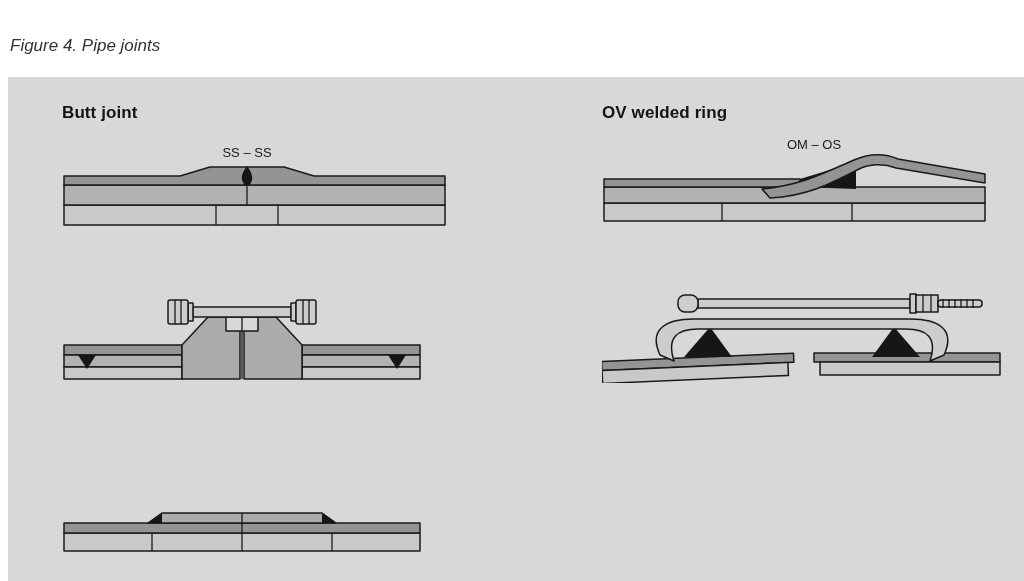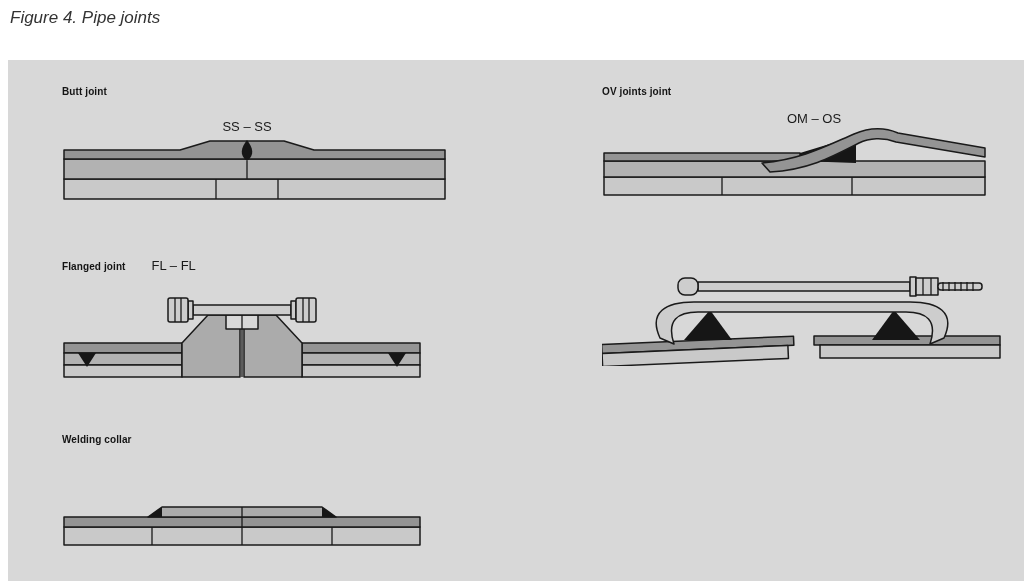--- a/index.html
+++ b/index.html
@@ -5,37 +5,38 @@
   * { box-sizing: border-box; margin: 0; padding: 0; }
   html, body { width: 1024px; height: 581px; }
   body {
     background: #ffffff;
     font-family: "Liberation Sans", sans-serif;
     color: #1a1a1a;
     overflow: hidden;
   }
   .figure-title {
     padding: 8px 16px 0 10px;
-    height: 60px;
+    height: 49px;
     font-style: italic;
     font-size: 17px;
     color: #333333;
+    margin-top: 28px;
   }
   .panel {
     margin-left: 8px;
     width: 1016px;
     height: 524px;
     background: #d8d8d8;
     padding: 26px 36px 8px 54px;
     display: grid;
     grid-template-columns: 540px 1fr;
     grid-template-rows: 172px 176px 1fr;
   }
   .joint-heading {
-    font-size: 10px;
+    font-size: 17px;
     font-weight: bold;
     color: #141414;
     letter-spacing: .1px;
   }
   .heading-row { display: flex; align-items: baseline; gap: 26px; }
   .inline-label { font-size: 13px; color: #1a1a1a; }
   svg { display: block; }
   .mt8  { margin-top: 8px; }
   .mt12 { margin-top: 12px; }
   .mt14 { margin-top: 14px; }
@@ -71,38 +72,34 @@
         <line x1="216" y1="60" x2="216" y2="80" class="seam"></line>
         <rect x="2" y="40" width="381" height="20" class="outline fill-mid"></rect>
         <path d="M2,40 V31 H118 L148,22 H222 L252,31 H383 V40 Z" class="outline fill-dark"></path>
         <line x1="185" y1="42" x2="185" y2="60" class="seam"></line>
         <path d="M185,21 C179,29 177,36 185,42 C193,36 191,29 185,21 Z" class="fill-black"></path>
       </svg>
     </section>
 
 
     <section class="cell">
-      <h3 class="joint-heading">OV joints joint</h3>
+      <h3 class="joint-heading">OV welded ring</h3>
       <svg class="mt14" width="385" height="92" viewBox="0 0 385 92">
         <text class="lbl" x="212" y="12" text-anchor="middle">OM – OS</text>
         <rect x="2" y="66" width="381" height="18" class="outline fill-light"></rect>
         <line x1="120" y1="66" x2="120" y2="84" class="seam"></line>
         <line x1="250" y1="66" x2="250" y2="84" class="seam"></line>
         <rect x="2" y="50" width="381" height="16" class="outline fill-mid"></rect>
         <rect x="2" y="42" width="196" height="8" class="outline fill-dark"></rect>
         <polygon points="198,42 254,25 254,52 198,50" class="fill-black"></polygon>
         <path d="M160,52 C200,48 222,36 252,23 C266,17 282,16 296,22 L383,37 L383,46 L294,31 C281,26 267,27 257,32 C230,46 206,59 168,61 Z" class="outline fill-dark"></path>
       </svg>
     </section>
 
     <section class="cell">
-      <div class="heading-row">
-        <h3 class="joint-heading">Flanged joint</h3>
-        <span class="inline-label">FL – FL</span>
-      </div>
       <svg class="mt8" width="360" height="104" viewBox="0 0 360 104">
         <rect x="2" y="62" width="118" height="10" class="outline fill-dark"></rect>
         <rect x="2" y="72" width="118" height="12" class="outline fill-mid"></rect>
         <rect x="2" y="84" width="118" height="12" class="outline fill-light"></rect>
         <rect x="240" y="62" width="118" height="10" class="outline fill-dark"></rect>
         <rect x="240" y="72" width="118" height="12" class="outline fill-mid"></rect>
         <rect x="240" y="84" width="118" height="12" class="outline fill-light"></rect>
         <polygon points="16,72 34,72 25,86" class="fill-black"></polygon>
         <polygon points="326,72 344,72 335,86" class="fill-black"></polygon>
         <path d="M120,96 V62 L146,34 H178 V96 Z" class="outline fill-mid2"></path>
@@ -146,21 +143,20 @@
           <line x1="347" y1="12" x2="347" y2="21" class="seam"></line>
           <line x1="353" y1="12" x2="353" y2="21" class="seam"></line>
           <line x1="359" y1="12" x2="359" y2="21" class="seam"></line>
           <line x1="365" y1="12" x2="365" y2="21" class="seam"></line>
           <line x1="371" y1="12" x2="371" y2="21" class="seam"></line>
         </g>
       </svg>
     </section>
 
     <section class="cell">
-      <h3 class="joint-heading">Welding collar</h3>
       <svg class="mt48" width="360" height="58" viewBox="0 0 360 58">
         <rect x="2" y="34" width="356" height="18" class="outline fill-light"></rect>
         <line x1="90" y1="34" x2="90" y2="52" class="seam"></line>
         <line x1="270" y1="34" x2="270" y2="52" class="seam"></line>
         <rect x="2" y="24" width="356" height="10" class="outline fill-dark"></rect>
         <polygon points="100,14 260,14 274,24 86,24" class="outline fill-mid2"></polygon>
         <polygon points="86,24 100,14 100,24" class="fill-black"></polygon>
         <polygon points="260,14 274,24 260,24" class="fill-black"></polygon>
         <line x1="180" y1="14" x2="180" y2="52" class="seam"></line>
       </svg>

